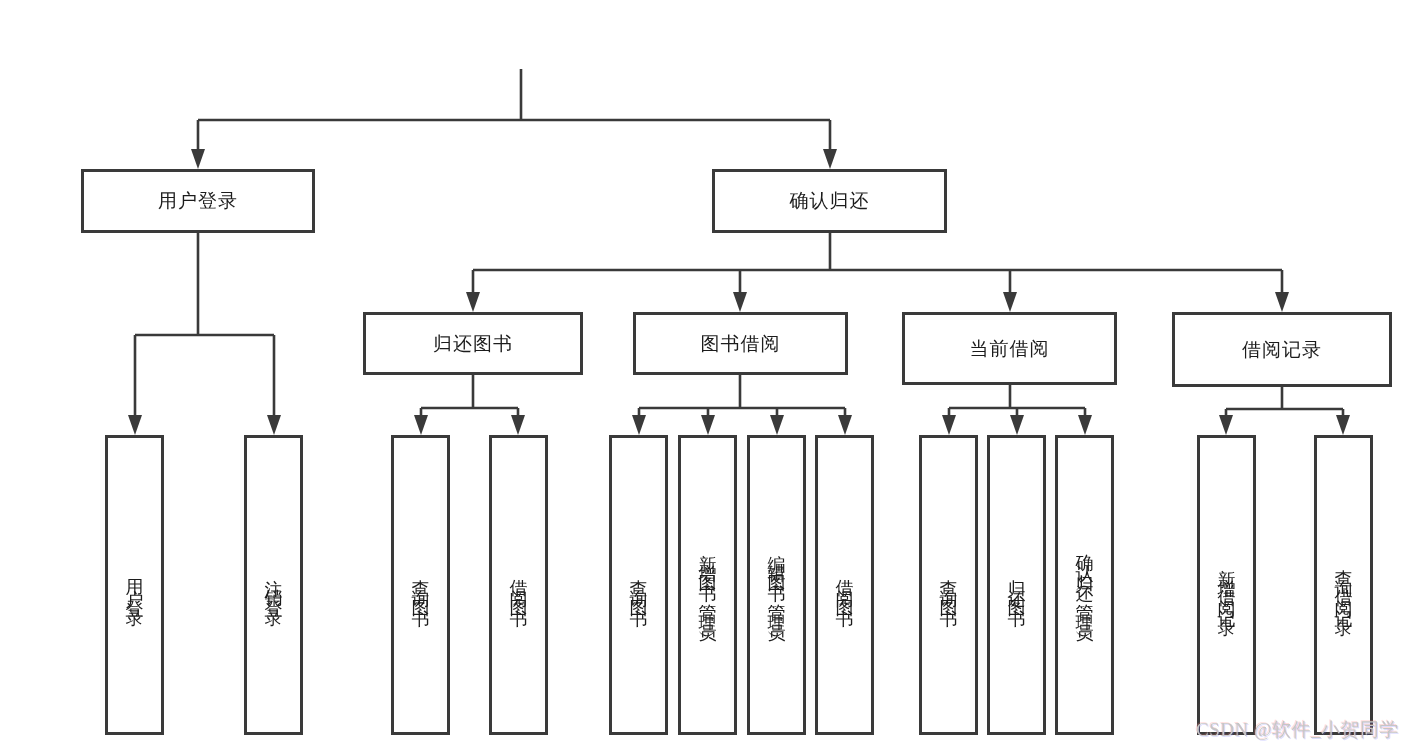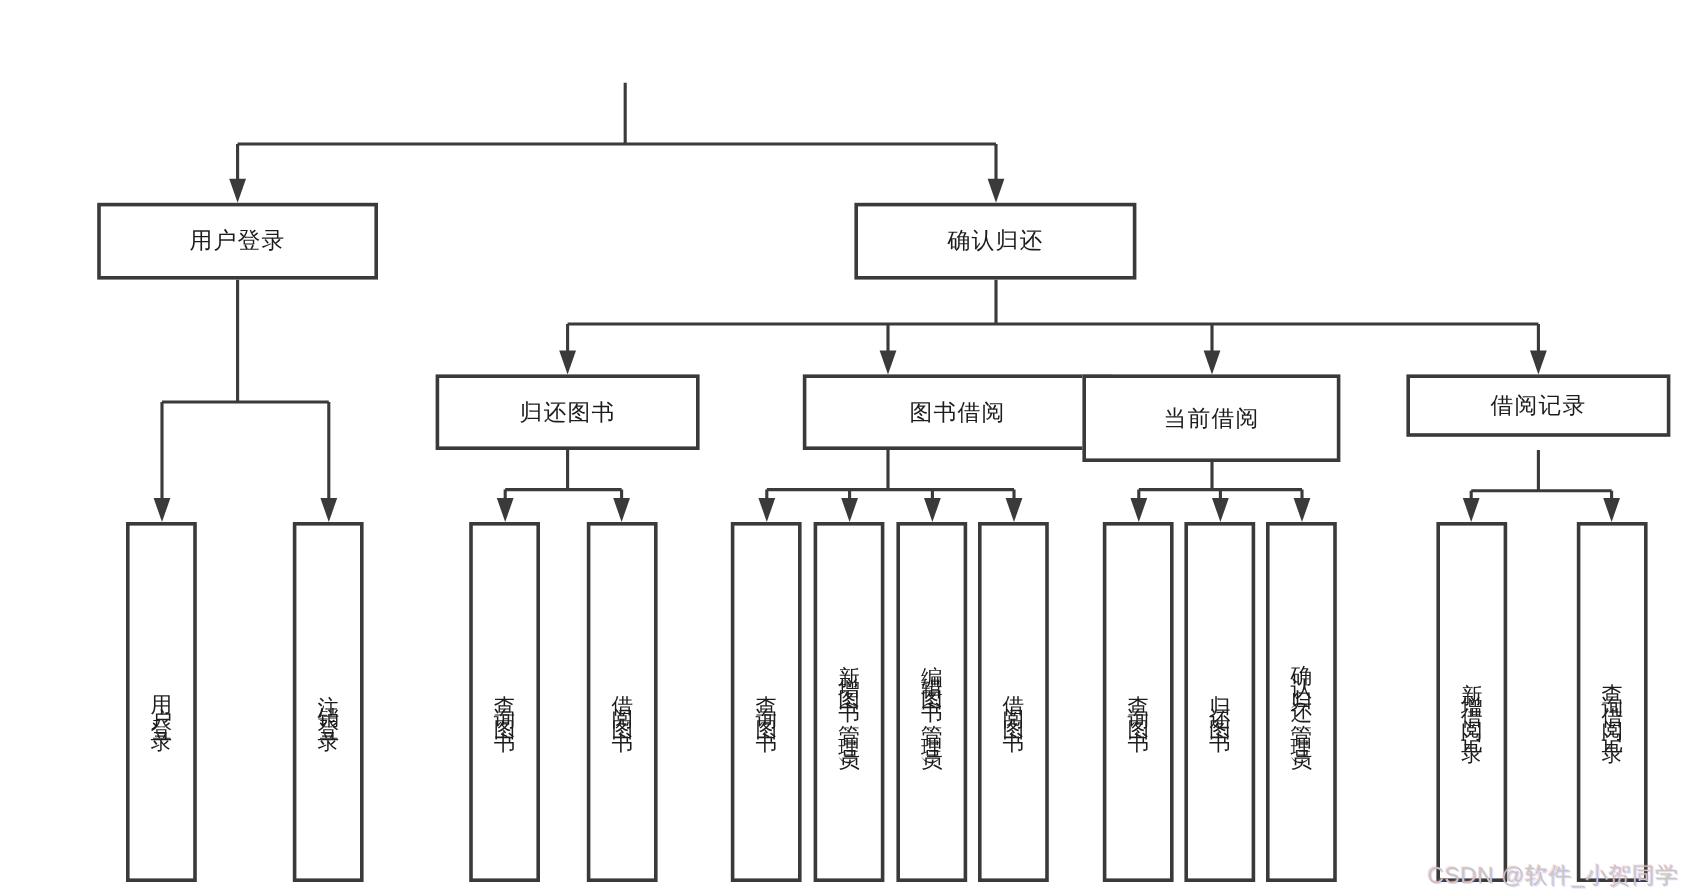--- a/index.html
+++ b/index.html
@@ -43,20 +43,21 @@
     line-height:1;
   }
   .watermark{
     position:absolute;
     right:6px;bottom:4px;
     font-size:19px;
     color:var(--wm);
     letter-spacing:0.5px;
     text-shadow:-1px -1px 0 rgba(255,120,120,0.25), 1px 1px 0 rgba(120,120,255,0.25);
     white-space:nowrap;
+    font-family:Liberation Serif, serif;
   }
 </style>
 </head>
 <body>
 
 <div class="canvas">
 
   <svg class="wires" width="1405" height="747" viewBox="0 0 1405 747" aria-hidden="true">
 
     <path d="M521 69 V120 M198 120 H830 M198 120 V152 M830 120 V152"></path>
@@ -100,27 +101,27 @@
   <div class="node" style="left:81px;top:169px;width:234px;height:64px">
     <span class="lbl">用户登录</span>
   </div>
   <div class="node" style="left:712px;top:169px;width:235px;height:64px">
     <span class="lbl">确认归还</span>
   </div>
 
   <div class="node" style="left:363px;top:312px;width:220px;height:63px">
     <span class="lbl">归还图书</span>
   </div>
-  <div class="node" style="left:669px;top:312px;width:258px;height:63px">
+  <div class="node" style="left:633px;top:312px;width:215px;height:63px">
     <span class="lbl">图书借阅</span>
   </div>
   <div class="node" style="left:902px;top:312px;width:215px;height:73px">
     <span class="lbl">当前借阅</span>
   </div>
-  <div class="node" style="left:1172px;top:312px;width:220px;height:52px">
+  <div class="node" style="left:1172px;top:312px;width:220px;height:75px">
     <span class="lbl">借阅记录</span>
   </div>
 
   <div class="node v" style="left:105px;top:435px;width:59px;height:300px">
     <span class="lbl">用户登录</span>
   </div>
   <div class="node v" style="left:244px;top:435px;width:59px;height:300px">
     <span class="lbl">注销登录</span>
   </div>
 

